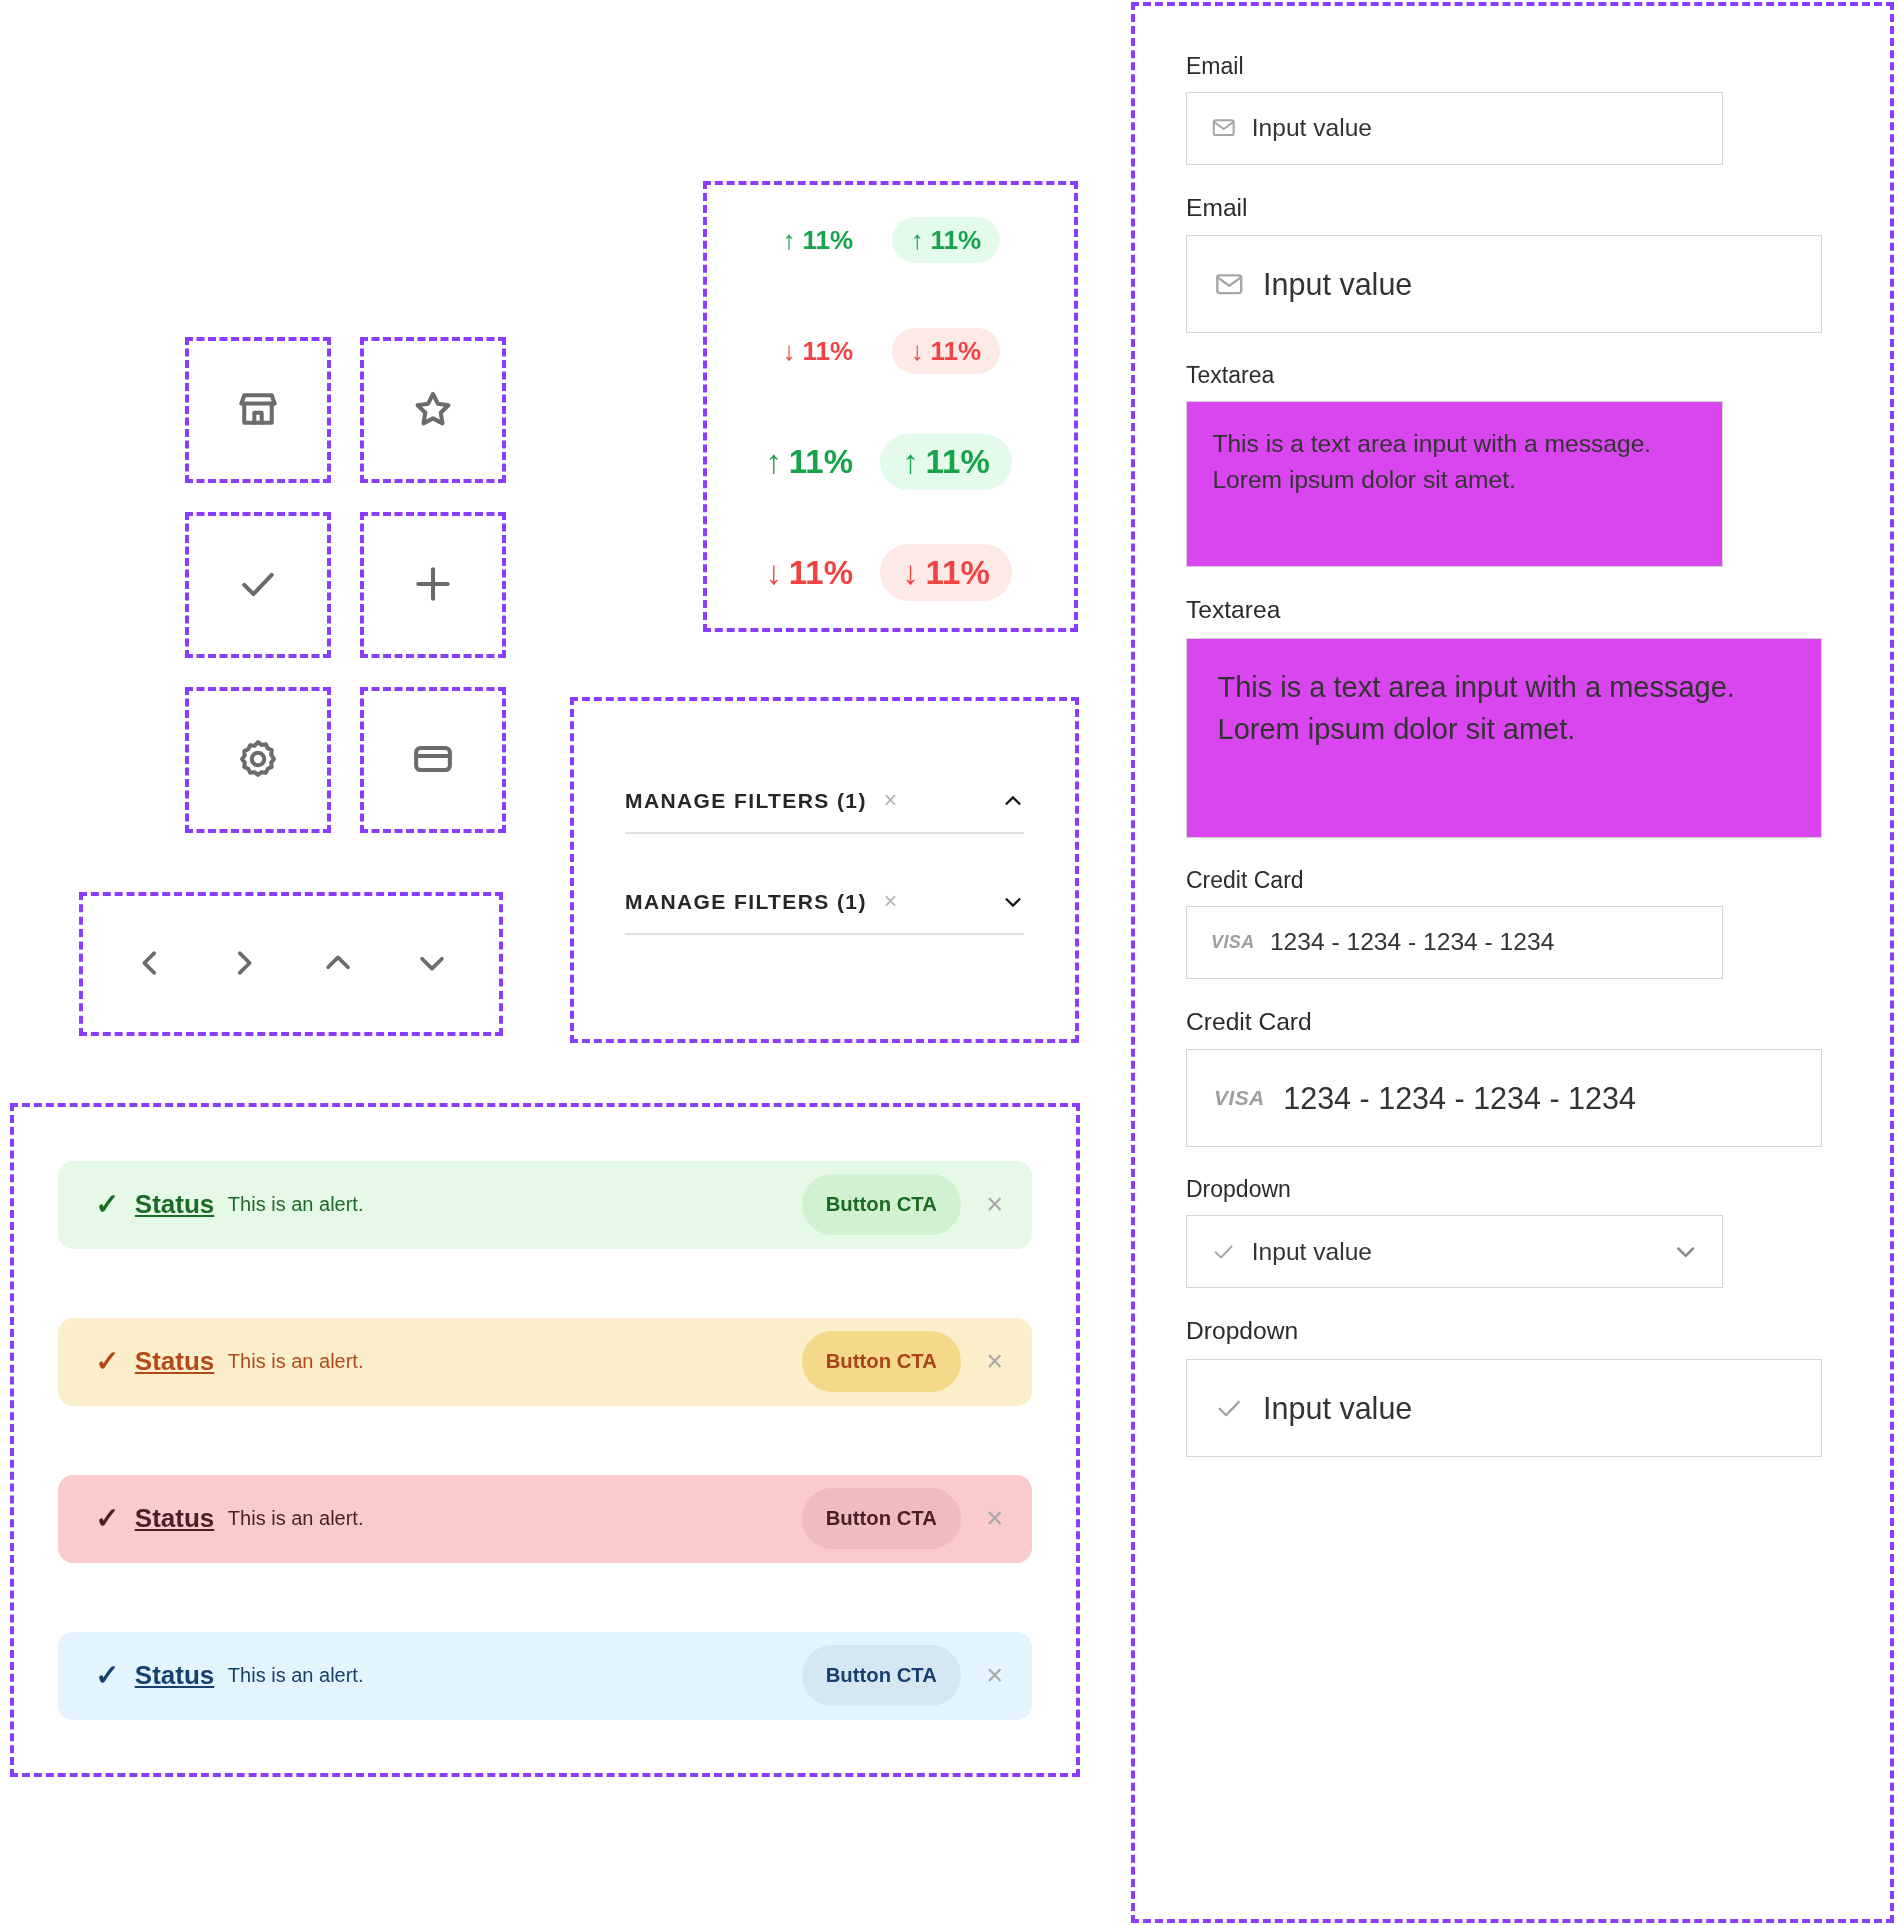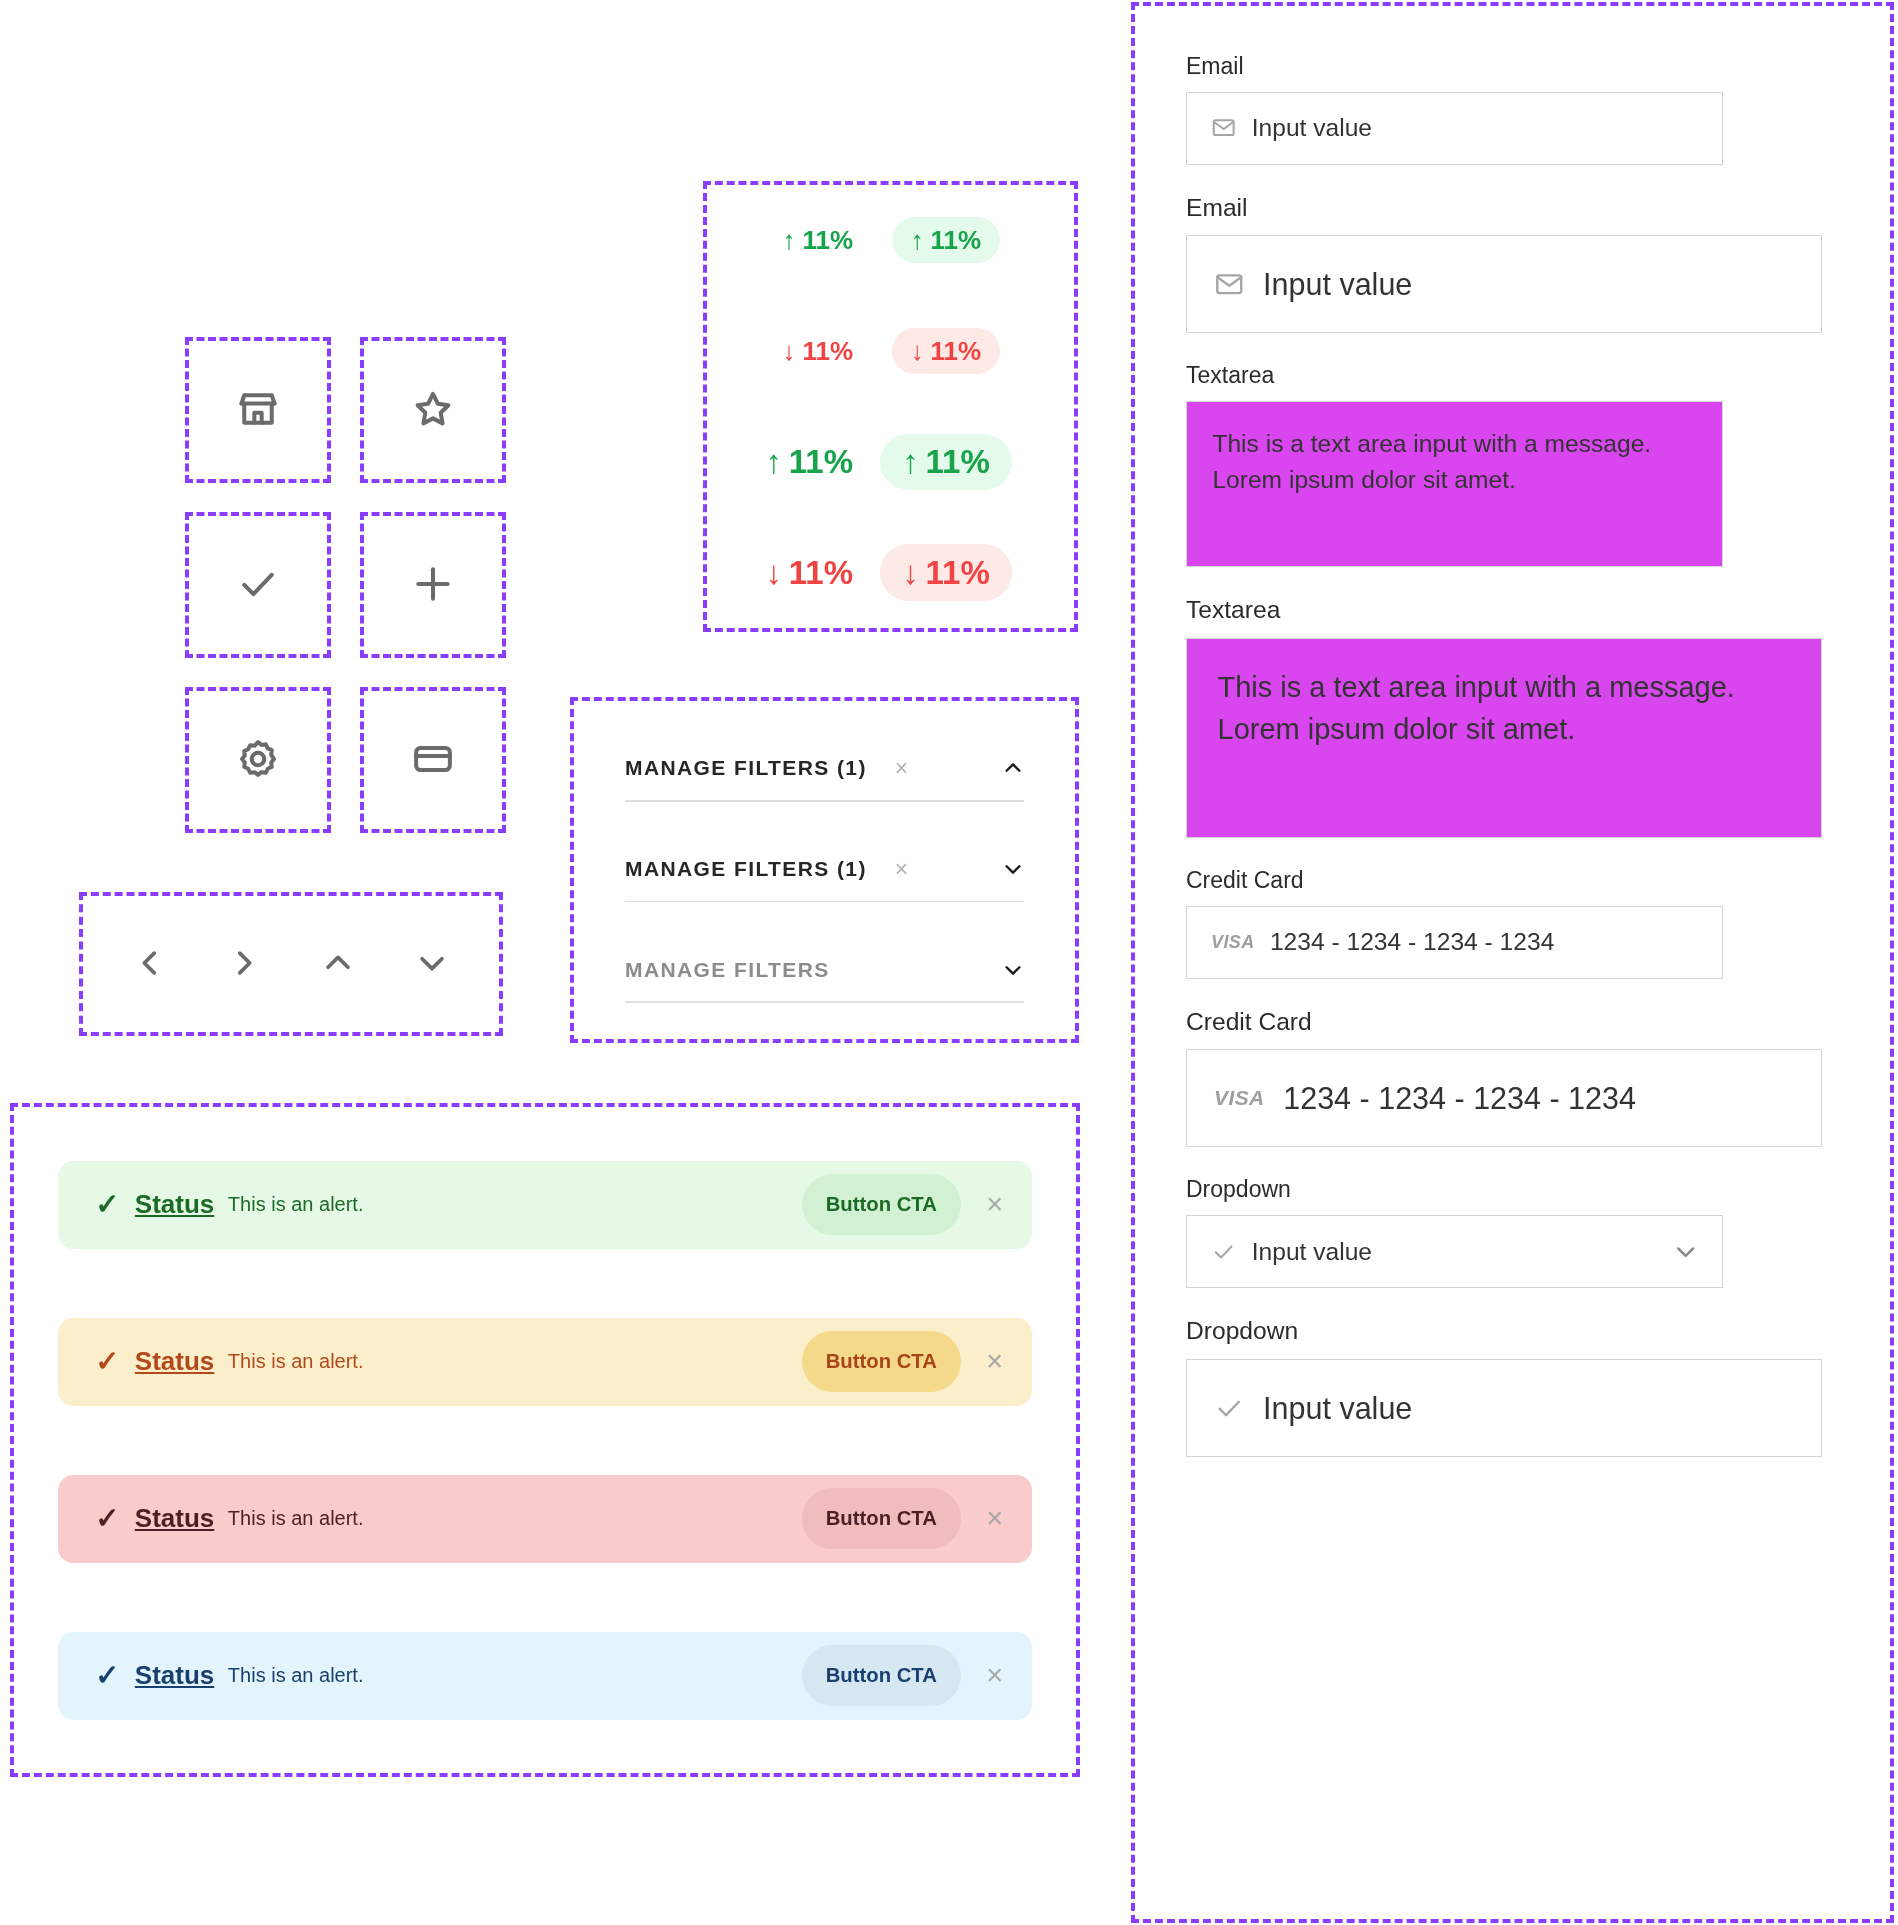--- a/index.html
+++ b/index.html
@@ -48,21 +48,21 @@
   .cell-a { width: 146px; display: flex; justify-content: flex-end; }
   .cell-b { width: 186px; display: flex; justify-content: center; }
 
   
   #filters-panel {
     position: absolute; left: 570px; top: 697px; width: 509px; height: 346px;
     display: flex; flex-direction: column; justify-content: center;
   }
   .filter-row { margin: 0 51px; }
   .filter-head {
-    display: flex; align-items: center; height: 63px; gap: 11px;
+    display: flex; align-items: center; height: 63px;
   }
   .filter-label {
     font-size: 21px; font-weight: 700; letter-spacing: 1.4px; color: #262626;
   }
   .filter-label.muted { color: #8C8C8C; }
   .filter-clear {
     margin-left: 17px; font-size: 23px; color: #B3B3B3; line-height: 1;
   }
   .filter-chev { margin-left: auto; color: #1A1A1A; display: flex; }
   .filter-chev svg { width: 22px; height: 22px; fill: none; stroke: currentColor;
@@ -287,31 +287,20 @@
         <svg viewBox="0 0 24 24">
             <path d="M5 9l7 7 7-7"></path>
           </svg>
       </span>
     </div>
     <div class="filter-div"></div>
   </div>
 
   <div class="fr-gap"></div>
 
-  <div class="filter-row">
-    <div class="filter-head">
-      <span class="filter-label muted">MANAGE FILTERS</span>
-      <span class="filter-chev">
-        <svg viewBox="0 0 24 24">
-            <path d="M5 9l7 7 7-7"></path>
-          </svg>
-      </span>
-    </div>
-    <div class="filter-div"></div>
-  </div>
 </div>
 
 <div id="pagination-panel" class="dashed">
   <div class="pg-btn">
     <span>
       <svg viewBox="0 0 24 24">
           <path d="M15 5l-7 7 7 7"></path>
         </svg>
     </span>
   </div>

